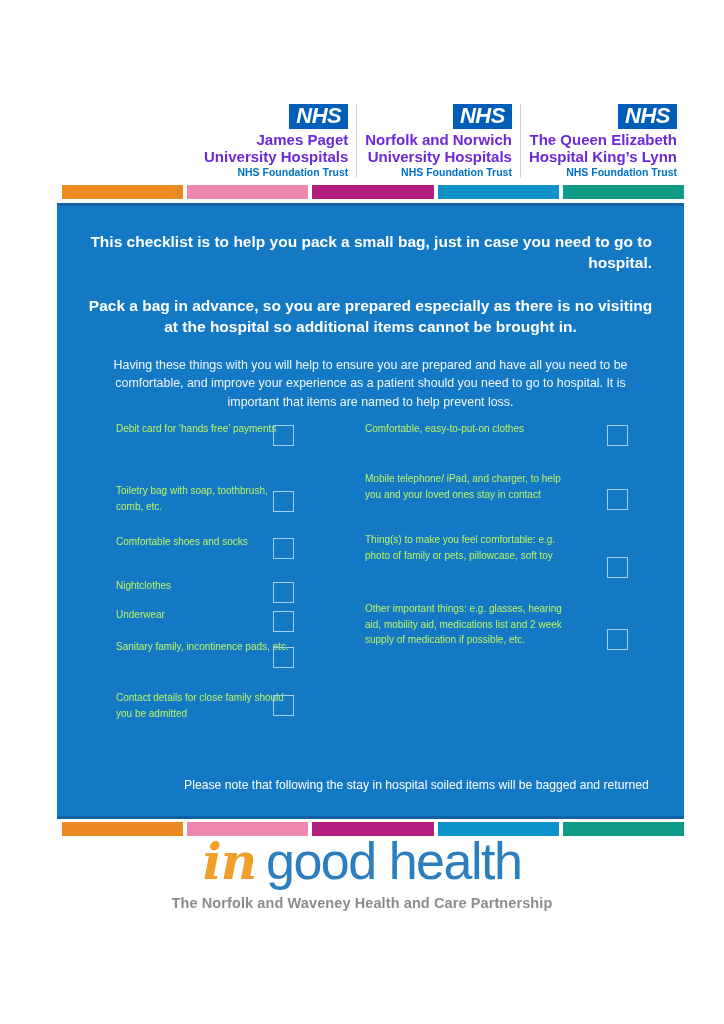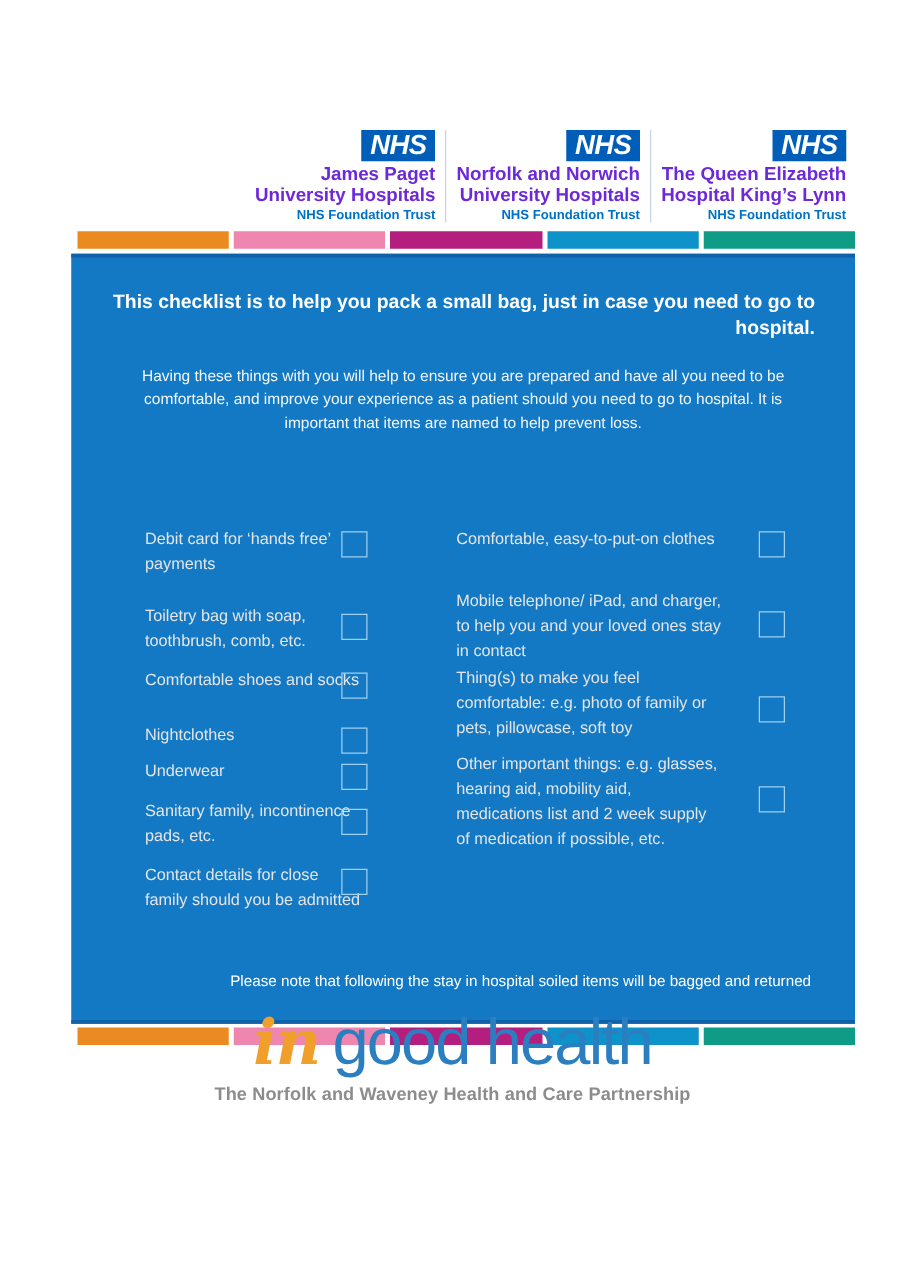--- a/index.html
+++ b/index.html
@@ -138,23 +138,23 @@
   }
   .col-left { width: 300px; padding-left: 59px; }
   .col-right { width: 327px; padding-left: 8px; }
 
   .item {
     position: absolute;
     display: flex;
     align-items: flex-start;
   }
   .item-text {
-    font-size: 13px;
+    font-size: 10px;
     line-height: 1.55;
-    color: #e5e5e5;
+    color: #bef264;
   }
   .col-left .item-text  { width: 175px; }
   .col-right .item-text { width: 212px; }
 
   .checkbox {
     width: 21px;
     height: 21px;
     border: 1.4px solid #9fd0f0;
     background: transparent;
     box-sizing: border-box;
@@ -171,21 +171,21 @@
     text-align: center;
     font-size: 12.2px;
     color: #ffffff;
     padding-left: 46px;
   }
 
   
   .brand {
     position: absolute;
     left: 0;
-    top: 804px;
+    top: 831px;
     width: 724px;
     text-align: center;
   }
   .brand-main {
     font-size: 0;
     white-space: nowrap;
   }
   .brand-in {
     font-family: "DejaVu Serif", serif;
     font-style: italic;
@@ -243,20 +243,21 @@
       <span style="background: rgb(236, 138, 34);"></span>
       <span style="background: rgb(238, 134, 175);"></span>
       <span style="background: rgb(180, 30, 126);"></span>
       <span style="background: rgb(13, 147, 201);"></span>
       <span style="background: rgb(14, 156, 135);"></span>
     </div>
 
   <div class="panel">
 
     <div class="headline">This checklist is to help you pack a small bag, just in case you need to go to hospital.</div>
+    <div class="headline2">Pack a bag in advance, so you are prepared especially as there is no visiting at the hospital so additional items cannot be brought in.</div>
     <div class="intro">Having these things with you will help to ensure you are prepared and have  all you need to be comfortable, and improve your experience as a patient should you need to go to hospital. It is important that items are named to help prevent loss.</div>
 
     <div class="checklist">
       <div class="col col-left" id="col-left">
           <div class="item" style="top: 0px; left: 59px;">
             <div class="item-text">Debit card for ‘hands free’ payments</div>
           </div>
           <div class="checkbox" style="top: 4px;"></div>
           <div class="item" style="top: 62px; left: 59px;">
             <div class="item-text">Toiletry bag with soap, toothbrush, comb, etc.</div>

